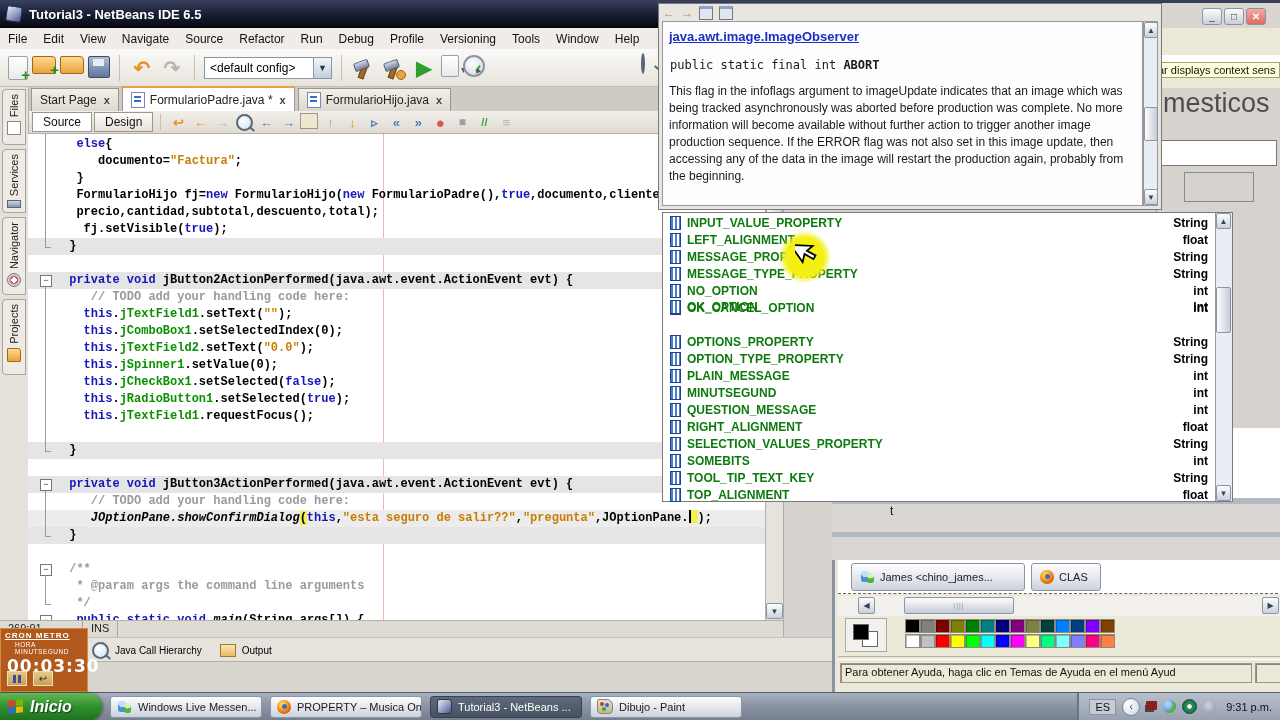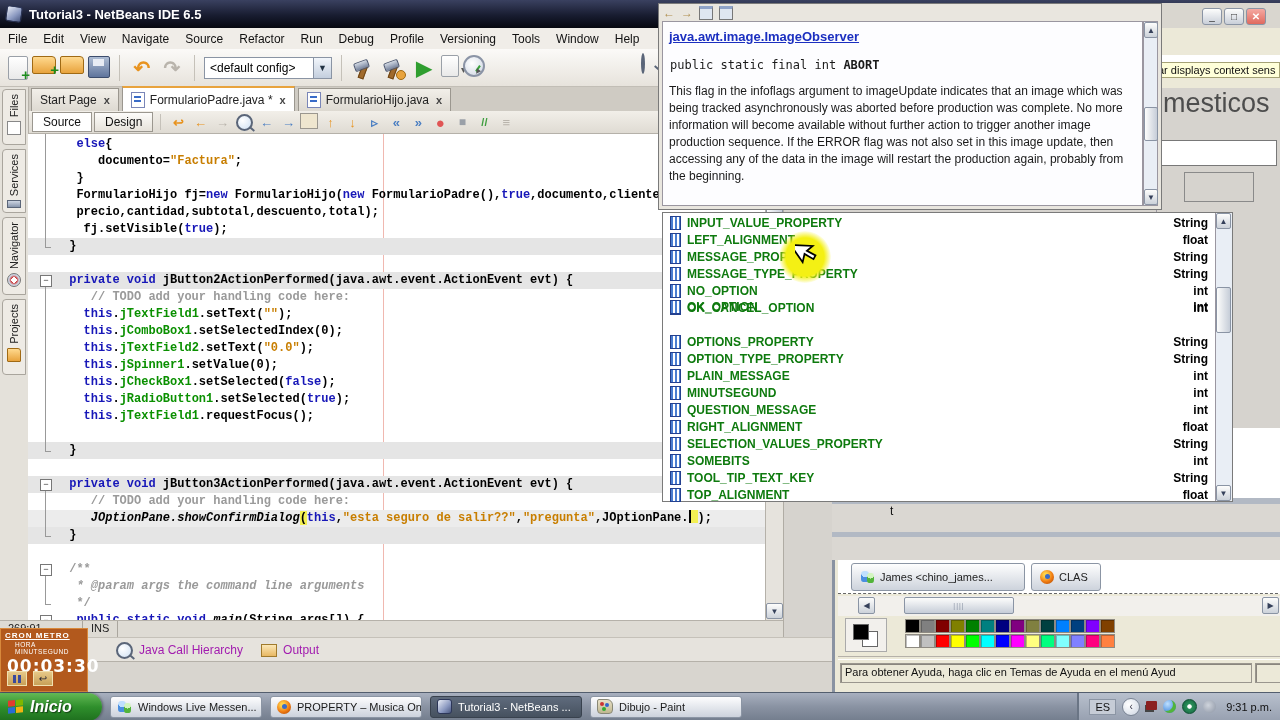--- a/index.html
+++ b/index.html
@@ -90,21 +90,21 @@
   
   #vscroll{left:765px;top:134px;width:18px;height:486px;background:#e6e3dd;border-left:1px solid #b5b1a9;z-index:1;}
   .sc-btn{position:absolute;left:0;width:17px;height:16px;background:linear-gradient(180deg,#fdfdfc,#ccd2da);
     border:1px solid #8a94a4;border-radius:2px;display:flex;align-items:center;justify-content:center;font-size:8px;color:#35405a;box-sizing:border-box;}
   .sc-thumb{position:absolute;left:0;width:17px;background:linear-gradient(90deg,#fdfdfc,#c6cdd8);border:1px solid #8a94a4;border-radius:2px;box-sizing:border-box;}
   
   #statusbar{left:0;top:620px;width:832px;height:17px;background:#dedbd4;border-top:1px solid #b5b1a9;
     display:flex;font-size:11px;color:#222;z-index:1;}
   #statusbar .cell{border-right:1px solid #aaa69e;padding:1px 8px 0 8px;}
   #bottomtabs{left:0;top:637px;width:832px;height:24px;background:#e6e3dd;border-top:1px solid #c5c1b9;
-    display:flex;align-items:center;gap:18px;padding-left:116px;font-size:12px;color:#a21caf;z-index:1;}
+    display:flex;align-items:center;gap:18px;padding-left:92px;font-size:10px;color:#000000;z-index:1;}
   .btab{display:flex;align-items:center;gap:6px;}
   .out-ic{width:14px;height:11px;background:linear-gradient(180deg,#fbe7b6,#e8b863);border:1px solid #a07a2c;}
   #filler{left:0;top:661px;width:832px;height:31px;background:#d8d5cf;border-top:1px solid #b5b1a9;z-index:1;}
   #ide-right-fill{left:783px;top:87px;width:49px;height:550px;background:#d6d3ce;border-left:1px solid #b0aca4;z-index:1;}
   
   #bgapp{left:1156px;top:3px;width:124px;height:500px;background:#d6d3ce;z-index:2;border-left:1px solid #9a96a0;}
   #bgapp .tstrip{position:absolute;left:0;top:0;width:124px;height:25px;background:#d9d6cf;}
   .winbtn{position:absolute;top:5px;width:20px;height:17px;border:1px solid #8a94a4;border-radius:3px;
     background:linear-gradient(180deg,#fdfdfc,#c9cfd9);display:flex;align-items:center;justify-content:center;
     font-size:10px;color:#333;box-sizing:border-box;}
@@ -354,21 +354,21 @@
       <div class="code-line" style="top: 274px;"><span class="cp">   </span><span class="ck">this</span><span class="cp">.</span><span class="cf">jTextField1</span><span class="cp">.requestFocus();</span></div>
       <div class="code-line" style="top: 291px;"></div>
       <div class="code-line guarded" style="top: 308px;"><span class="cp"> }</span></div>
       <div class="code-line" style="top: 325px;"></div>
       <div class="code-line guarded" style="top: 342px;"><span class="cp"> </span><span class="ck">private</span><span class="cp"> </span><span class="ck">void</span><span class="cp"> jButton3ActionPerformed(java.awt.event.ActionEvent evt) {</span></div>
       <div class="code-line" style="top: 359px;"><span class="cc">    // TODO add your handling code here:</span></div>
       <div class="code-line current" style="top: 376px;"><span class="cp ci">    JOptionPane.showConfirmDialog</span><span class="cp cy">(</span><span class="ck">this</span><span class="cp">,</span><span class="cs">"esta seguro de salir??"</span><span class="cp">,</span><span class="cs">"pregunta"</span><span class="cp">,JOptionPane.</span><span class="caret"></span><span class="cp">);</span></div>
       <div class="code-line guarded" style="top: 393px;"><span class="cp"> }</span></div>
       <div class="code-line" style="top: 410px;"></div>
       <div class="code-line" style="top: 427px;"><span class="cc"> /**</span></div>
-      <div class="code-line" style="top: 444px; font-style: italic;"><span class="cc">  * @param args the command line arguments</span></div>
+      <div class="code-line" style="top: 444px;"><span class="cc">  * @param args the command line arguments</span></div>
       <div class="code-line" style="top: 461px;"><span class="cc">  */</span></div>
       <div class="code-line" style="top: 478px;"><span class="cp">  </span><span class="ck">public</span><span class="cp"> </span><span class="ck">static</span><span class="cp"> </span><span class="ck">void</span><span class="cp"> </span><span class="cp ci">main</span><span class="cp">(String args[]) {</span></div>
     </div>
   <div id="foldmarks">
       <div class="fold-v" style="top: 0px; height: 113px;"></div>
       <div class="fold-h" style="top: 113px;"></div>
       <div class="fold-v" style="top: 152px; height: 165px;"></div>
       <div class="fold-h" style="top: 317px;"></div>
       <div class="fold-v" style="top: 356px; height: 46px;"></div>
       <div class="fold-h" style="top: 402px;"></div>

